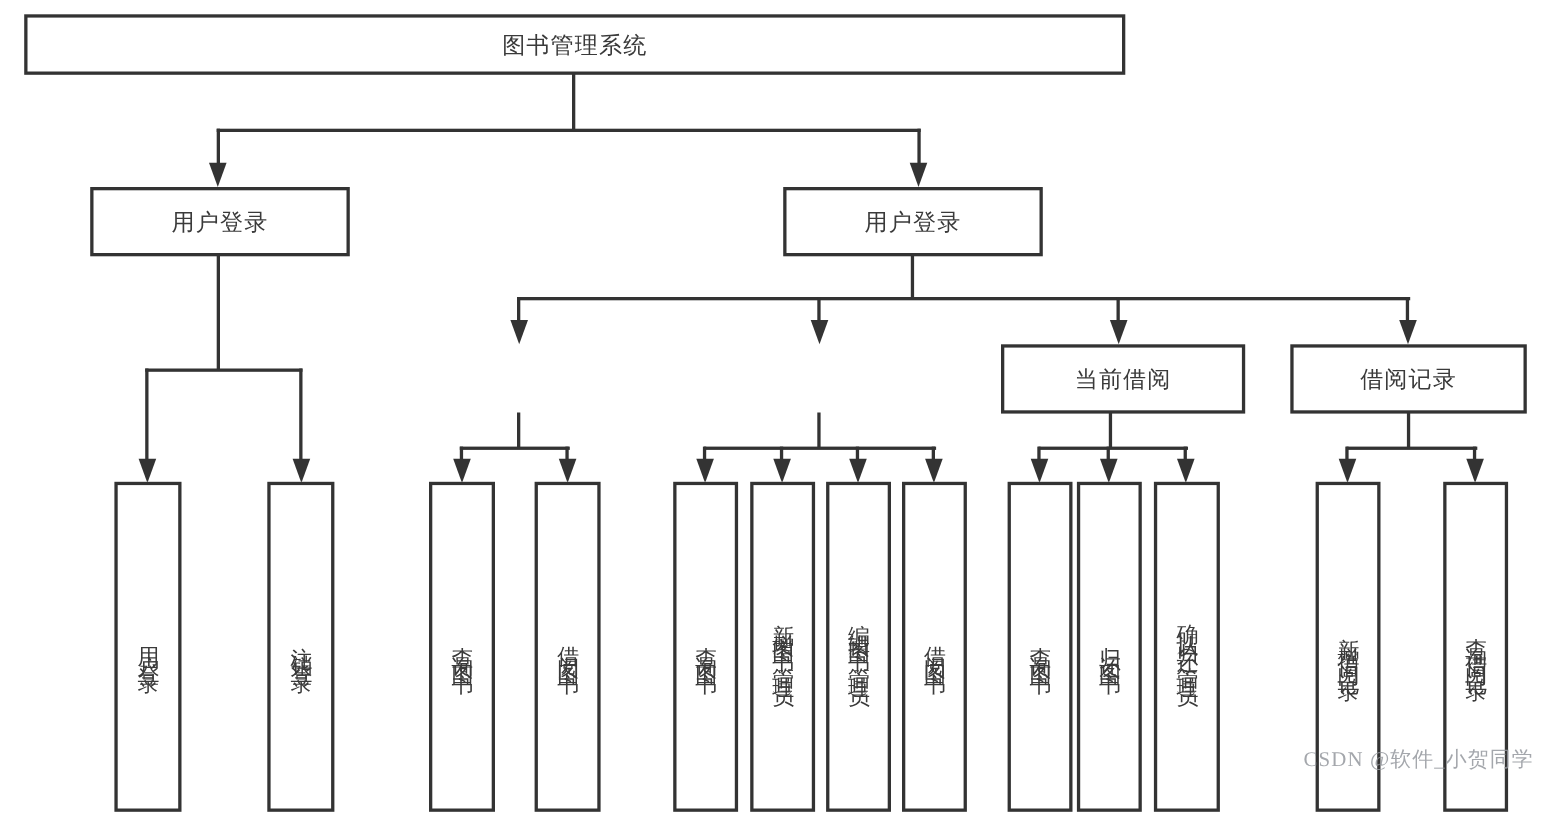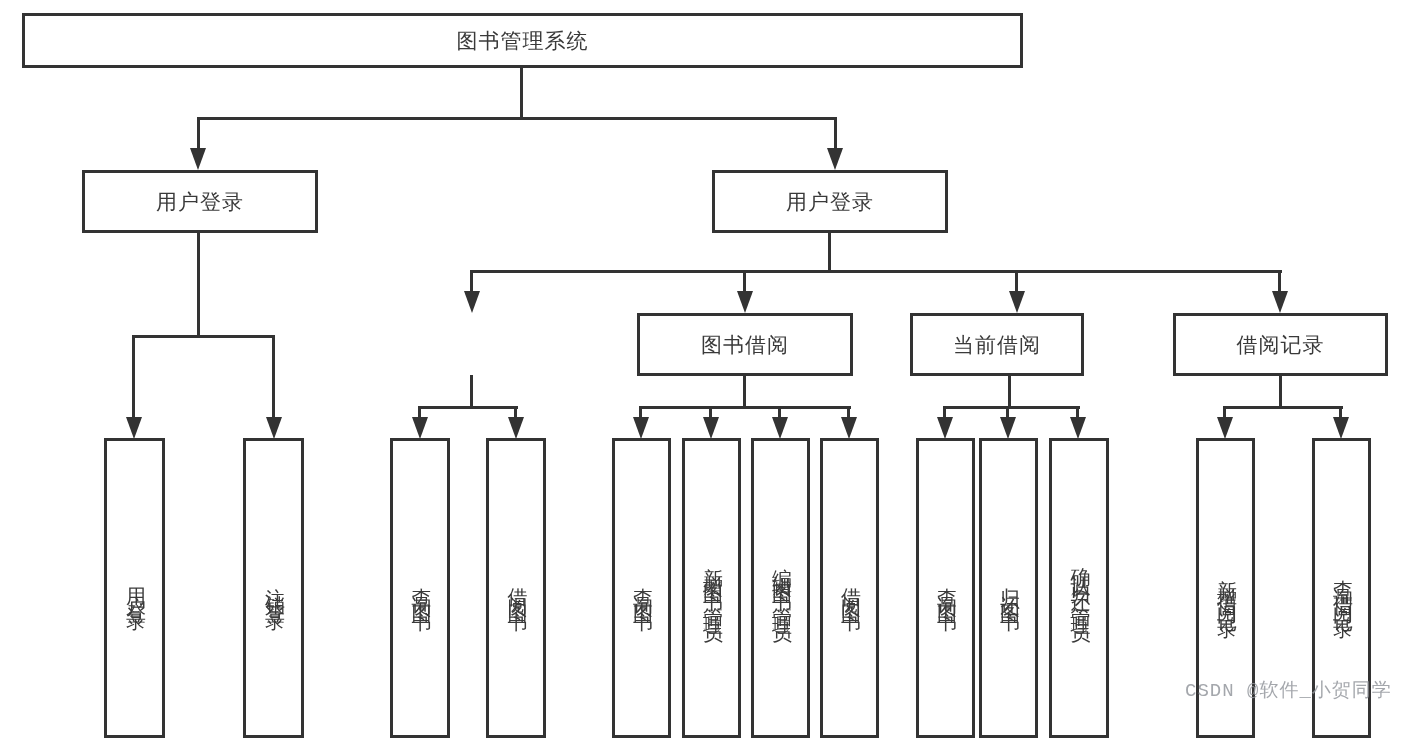--- a/index.html
+++ b/index.html
@@ -1,18 +1,18 @@
 <!DOCTYPE html>
 <html><head>
 <meta charset="utf-8">
 <style>
   html,body{margin:0;padding:0;background:#ffffff;}
   .canvas{
     position:relative;width:1405px;height:747px;background:#ffffff;
-    font-family:Liberation Mono, monospace;
+    font-family:Liberation Serif, serif;
     color:#333333;overflow:hidden;
   }
   .box{
     position:absolute;box-sizing:border-box;
     border:3px solid #333333;background:#ffffff;
     display:flex;align-items:center;justify-content:center;
     font-size:21px;color:#3a3a3a;letter-spacing:1px;
     text-align:center;white-space:nowrap;
   }
   .box.v{
@@ -62,22 +62,21 @@
   <div class="hl" style="left:470px;top:270px;width:812px"></div>
   <div class="vl" style="left:470px;top:270px;height:23px"></div>
   <div class="ar" style="left:464px;top:291px"></div>
   <div class="vl" style="left:743px;top:270px;height:23px"></div>
   <div class="ar" style="left:737px;top:291px"></div>
   <div class="vl" style="left:1015px;top:270px;height:23px"></div>
   <div class="ar" style="left:1009px;top:291px"></div>
   <div class="vl" style="left:1278px;top:270px;height:23px"></div>
   <div class="ar" style="left:1272px;top:291px"></div>
 
-  <div class="box" style="left:637px;top:313px;width:216px;height:63px">图书借阅</div>
-  <div class="box" style="left:910px;top:313px;width:174px;height:63px">当前借阅</div>
+  <div class="box" style="left:910px;top:313px;width:222px;height:63px">当前借阅</div>
   <div class="box" style="left:1173px;top:313px;width:215px;height:63px">借阅记录</div>
 
   <div class="vl" style="left:470px;top:375px;height:33px"></div>
   <div class="hl" style="left:418px;top:406px;width:100px"></div>
   <div class="vl" style="left:418px;top:406px;height:13px"></div>
   <div class="ar" style="left:412px;top:417px"></div>
   <div class="vl" style="left:514px;top:406px;height:13px"></div>
   <div class="ar" style="left:508px;top:417px"></div>
 
   <div class="vl" style="left:743px;top:375px;height:33px"></div>

